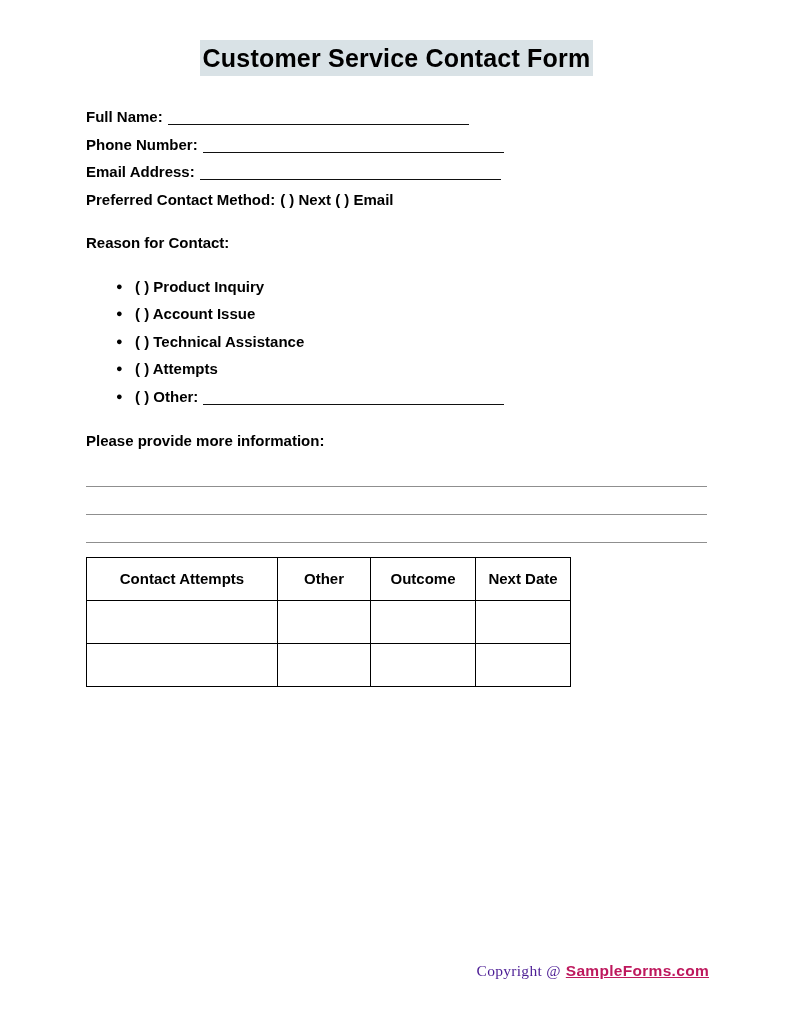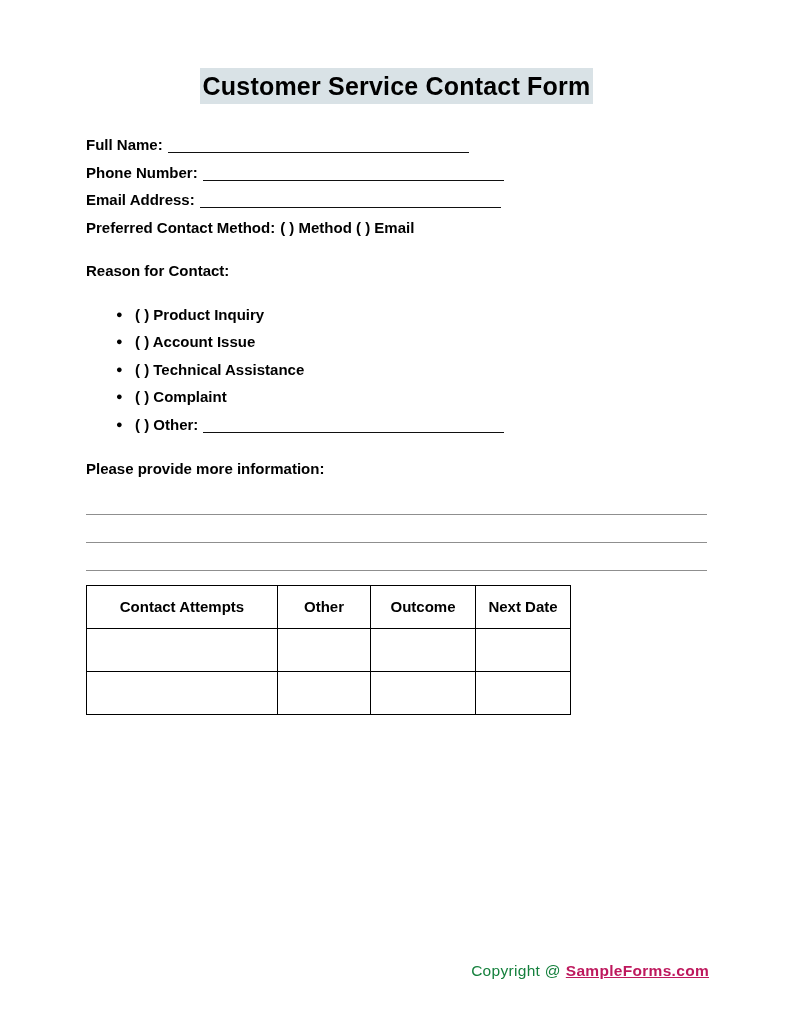--- a/index.html
+++ b/index.html
@@ -15,21 +15,21 @@
   .page {
     width: 797px;
     height: 1035px;
     position: relative;
   }
   .content {
     padding: 0 90px 0 86px;
   }
   
   .title-wrap {
-    padding-top: 68px;
+    padding-top: 40px;
     text-align: center;
   }
   .doc-title {
     display: inline-block;
     background: #d9e2e6;
     font-size: 25px;
     font-weight: bold;
     line-height: 28px;
     padding: 4px 3px;
     letter-spacing: 0.2px;
@@ -110,21 +110,21 @@
   .followup-block { margin-top: 10px; }
   
   .footer {
     position: absolute;
     top: 962px;
     right: 88px;
     font-size: 15.5px;
     letter-spacing: 0.3px;
     white-space: nowrap;
   }
-  .copyright-text { color: #15803d; }
+  .copyright-text { color: #4c1d95; font-family: Liberation Serif, serif; }
   .site-link {
     color: #be185d;
     font-weight: bold;
     text-decoration: underline;
     margin-left: 5px;
     cursor: pointer;
   }
 </style>
 </head>
 <body>
@@ -140,38 +140,38 @@
       <div class="form-row">
         <span>Full Name:</span><span class="blank-line"></span>
       </div>
       <div class="form-row">
         <span>Phone Number:</span><span class="blank-line"></span>
       </div>
       <div class="form-row">
         <span>Email Address:</span><span class="blank-line"></span>
       </div>
       <div class="form-row">
-        <span>Preferred Contact Method:</span><span class="inline-options">( ) Method ( ) Email</span>
+        <span>Preferred Contact Method:</span><span class="inline-options">( ) Next ( ) Email</span>
       </div>
     </div>
 
     <div class="section-heading">Reason for Contact:</div>
 
     <ul class="reason-list">
       <li>
         <span class="bullet">●</span><span>( ) Product Inquiry</span>
       </li>
       <li>
         <span class="bullet">●</span><span>( ) Account Issue</span>
       </li>
       <li>
         <span class="bullet">●</span><span>( ) Technical Assistance</span>
       </li>
       <li>
-        <span class="bullet">●</span><span>( ) Complaint</span>
+        <span class="bullet">●</span><span>( ) Attempts</span>
       </li>
       <li>
         <span class="bullet">●</span><span>( ) Other:</span><span class="blank-line"></span>
       </li>
     </ul>
 
     <div class="message-block">
       <div class="form-row">Please provide more information:</div>
     </div>
 

